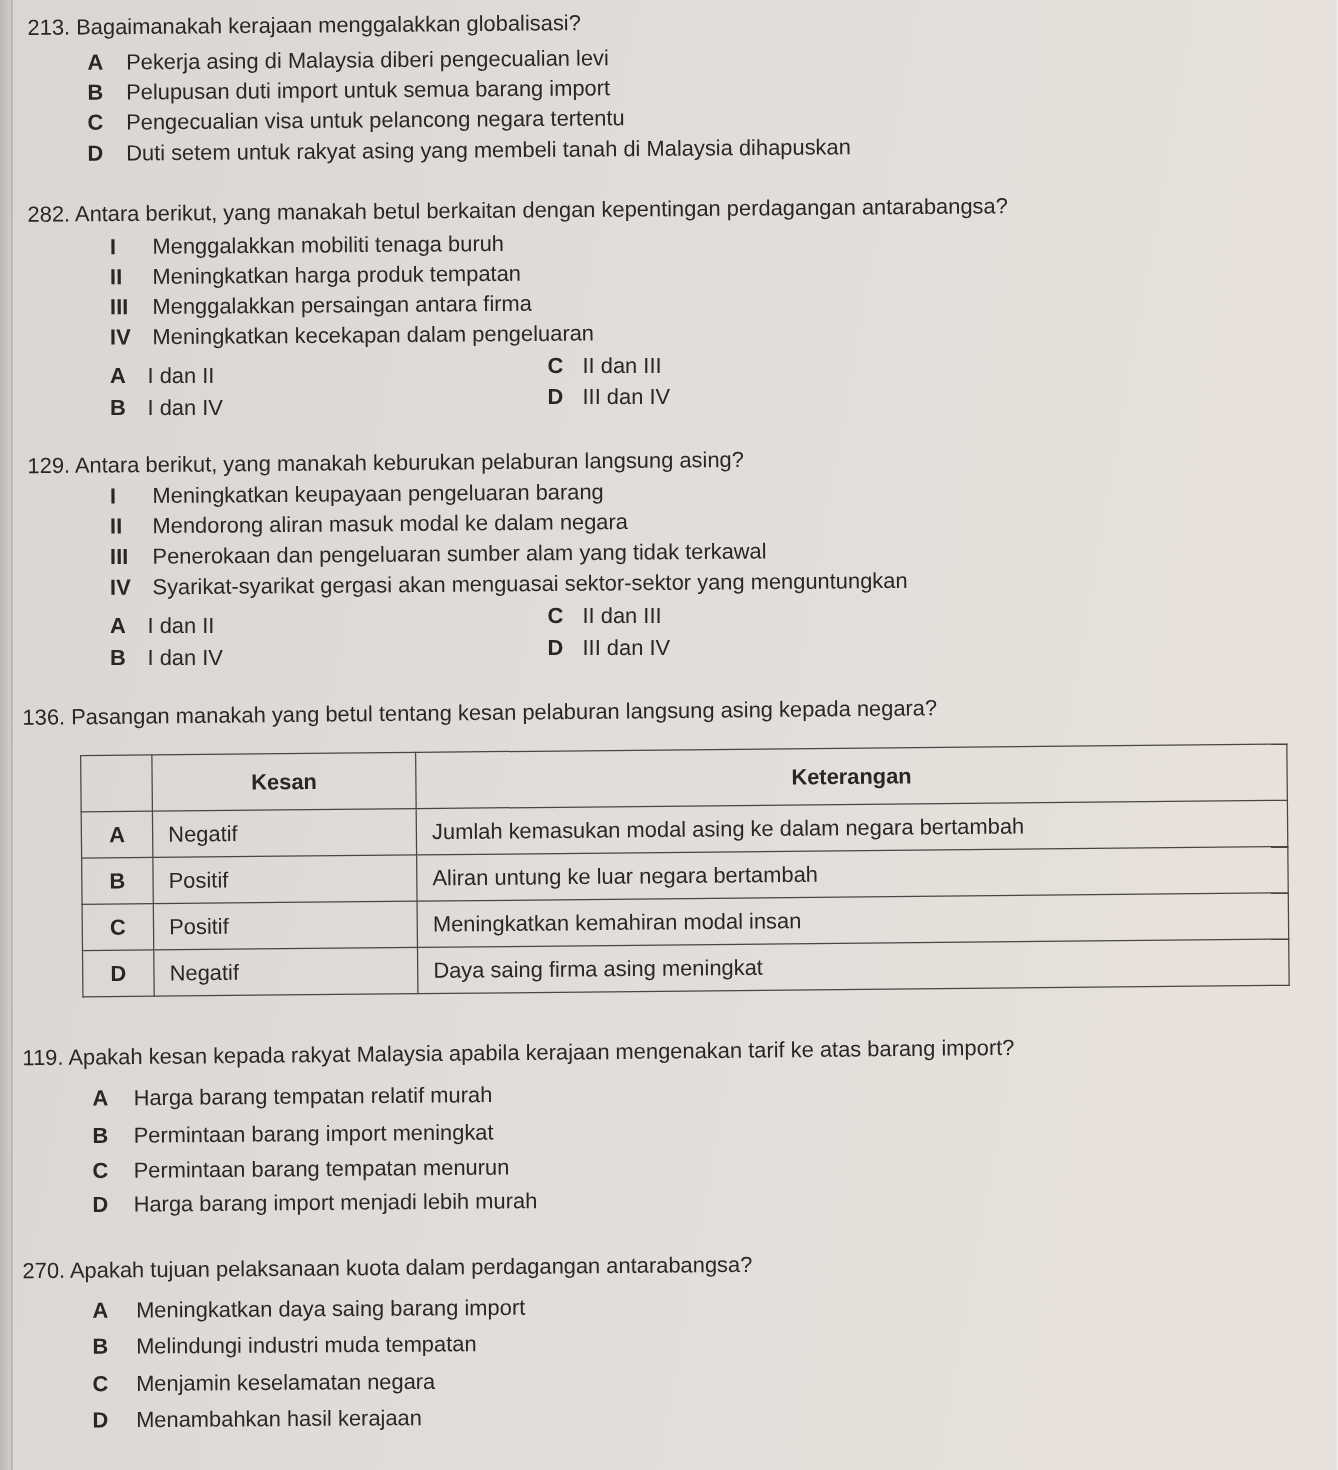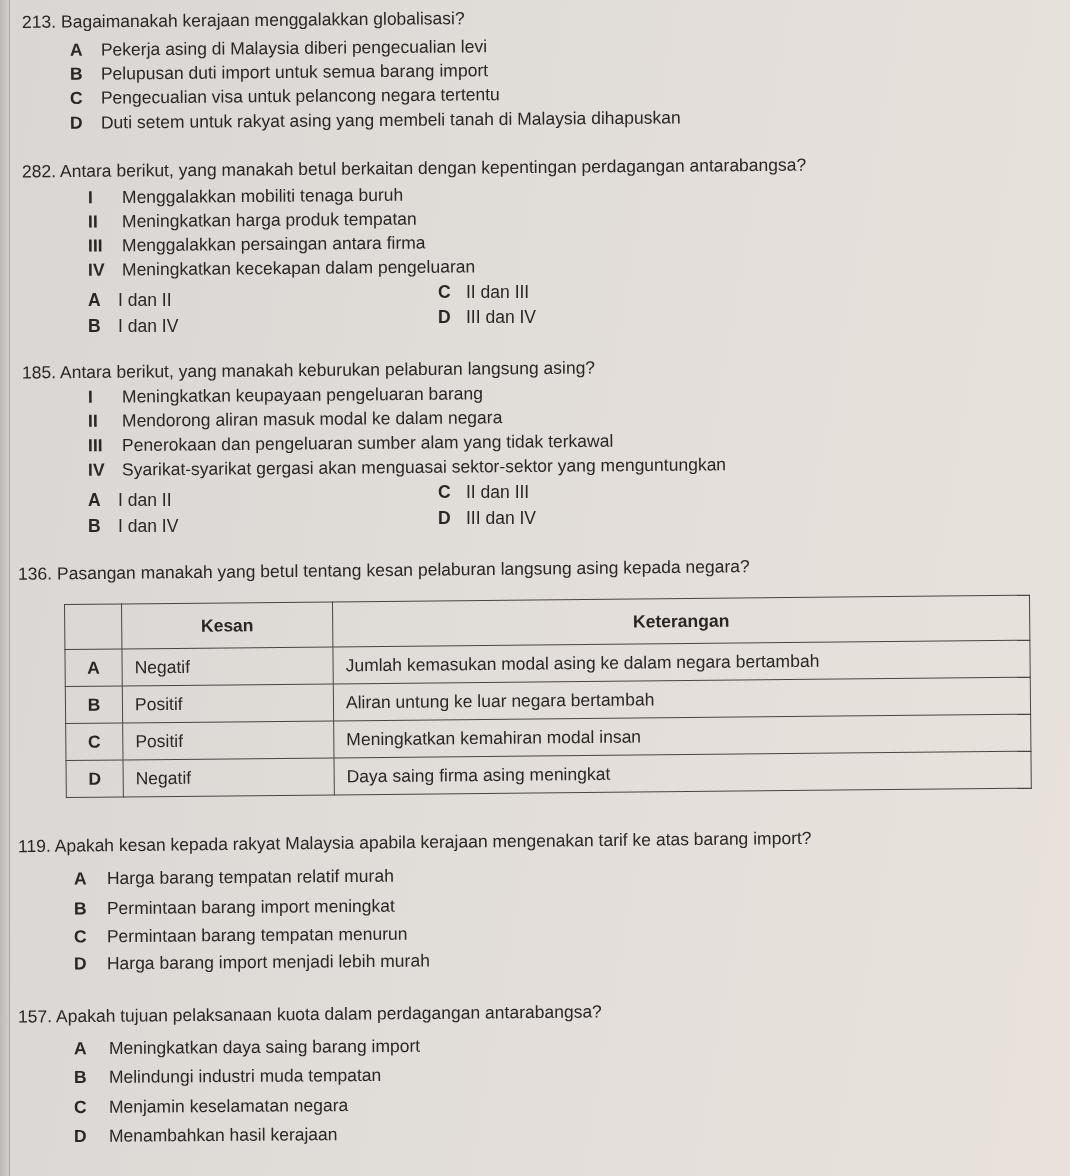--- a/index.html
+++ b/index.html
@@ -50,21 +50,21 @@
   <div class="opt" style="left:88px;top:210px;transform:rotate(-0.5deg);"><span class="lbl" style="width:34px">II</span><span>Meningkatkan harga produk tempatan</span></div>
   <div class="opt" style="left:88px;top:234px;transform:rotate(-0.5deg);"><span class="lbl" style="width:34px">III</span><span>Menggalakkan persaingan antara firma</span></div>
   <div class="opt" style="left:88px;top:258px;transform:rotate(-0.5deg);"><span class="lbl" style="width:34px">IV</span><span>Meningkatkan kecekapan dalam pengeluaran</span></div>
   <div class="opt" style="left:88px;top:290px;"><span class="lbl" style="width:30px">A</span><span>I dan II</span></div>
   <div class="opt" style="left:88px;top:316px;"><span class="lbl" style="width:30px">B</span><span>I dan IV</span></div>
   <div class="opt" style="left:438px;top:282px;"><span class="lbl" style="width:28px">C</span><span>II dan III</span></div>
   <div class="opt" style="left:438px;top:307px;"><span class="lbl" style="width:28px">D</span><span>III dan IV</span></div>
 </div>
 
 <div>
-  <div class="opt stem" style="left:22px;top:360px;transform:rotate(-0.5deg);"><span>185.</span> <span>Antara berikut, yang manakah keburukan pelaburan langsung asing?</span></div>
+  <div class="opt stem" style="left:22px;top:360px;transform:rotate(-0.5deg);"><span>129.</span> <span>Antara berikut, yang manakah keburukan pelaburan langsung asing?</span></div>
   <div class="opt" style="left:88px;top:385px;transform:rotate(-0.5deg);"><span class="lbl" style="width:34px">I</span><span>Meningkatkan keupayaan pengeluaran barang</span></div>
   <div class="opt" style="left:88px;top:409px;transform:rotate(-0.5deg);"><span class="lbl" style="width:34px">II</span><span>Mendorong aliran masuk modal ke dalam negara</span></div>
   <div class="opt" style="left:88px;top:433px;transform:rotate(-0.5deg);"><span class="lbl" style="width:34px">III</span><span>Penerokaan dan pengeluaran sumber alam yang tidak terkawal</span></div>
   <div class="opt" style="left:88px;top:457px;transform:rotate(-0.5deg);"><span class="lbl" style="width:34px">IV</span><span>Syarikat-syarikat gergasi akan menguasai sektor-sektor yang menguntungkan</span></div>
   <div class="opt" style="left:88px;top:490px;"><span class="lbl" style="width:30px">A</span><span>I dan II</span></div>
   <div class="opt" style="left:88px;top:516px;"><span class="lbl" style="width:30px">B</span><span>I dan IV</span></div>
   <div class="opt" style="left:438px;top:482px;"><span class="lbl" style="width:28px">C</span><span>II dan III</span></div>
   <div class="opt" style="left:438px;top:508px;"><span class="lbl" style="width:28px">D</span><span>III dan IV</span></div>
 </div>
 
@@ -103,18 +103,18 @@
 
 <div>
   <div class="opt stem" style="left:18px;top:832px;transform:rotate(-0.6deg);"><span>119.</span> <span>Apakah kesan kepada rakyat Malaysia apabila kerajaan mengenakan tarif ke atas barang import?</span></div>
   <div class="opt" style="left:74px;top:867px;transform:rotate(-0.5deg);"><span class="lbl" style="width:28px">A</span> <span>Harga barang tempatan relatif murah</span></div>
   <div class="opt" style="left:74px;top:897px;transform:rotate(-0.5deg);"><span class="lbl" style="width:28px">B</span> <span>Permintaan barang import meningkat</span></div>
   <div class="opt" style="left:74px;top:925px;transform:rotate(-0.5deg);"><span class="lbl" style="width:28px">C</span> <span>Permintaan barang tempatan menurun</span></div>
   <div class="opt" style="left:74px;top:952px;transform:rotate(-0.5deg);"><span class="lbl" style="width:28px">D</span> <span>Harga barang import menjadi lebih murah</span></div>
 </div>
 
 <div>
-  <div class="opt stem" style="left:18px;top:1004px;transform:rotate(-0.5deg);"><span>157.</span> <span>Apakah tujuan pelaksanaan kuota dalam perdagangan antarabangsa?</span></div>
+  <div class="opt stem" style="left:18px;top:1004px;transform:rotate(-0.5deg);"><span>270.</span> <span>Apakah tujuan pelaksanaan kuota dalam perdagangan antarabangsa?</span></div>
   <div class="opt" style="left:74px;top:1037px;transform:rotate(-0.4deg);"><span class="lbl" style="width:30px">A</span> <span>Meningkatkan daya saing barang import</span></div>
   <div class="opt" style="left:74px;top:1066px;transform:rotate(-0.4deg);"><span class="lbl" style="width:30px">B</span> <span>Melindungi industri muda tempatan</span></div>
   <div class="opt" style="left:74px;top:1096px;transform:rotate(-0.4deg);"><span class="lbl" style="width:30px">C</span> <span>Menjamin keselamatan negara</span></div>
   <div class="opt" style="left:74px;top:1125px;transform:rotate(-0.4deg);"><span class="lbl" style="width:30px">D</span> <span>Menambahkan hasil kerajaan</span></div>
 </div>
 
 </body></html>

